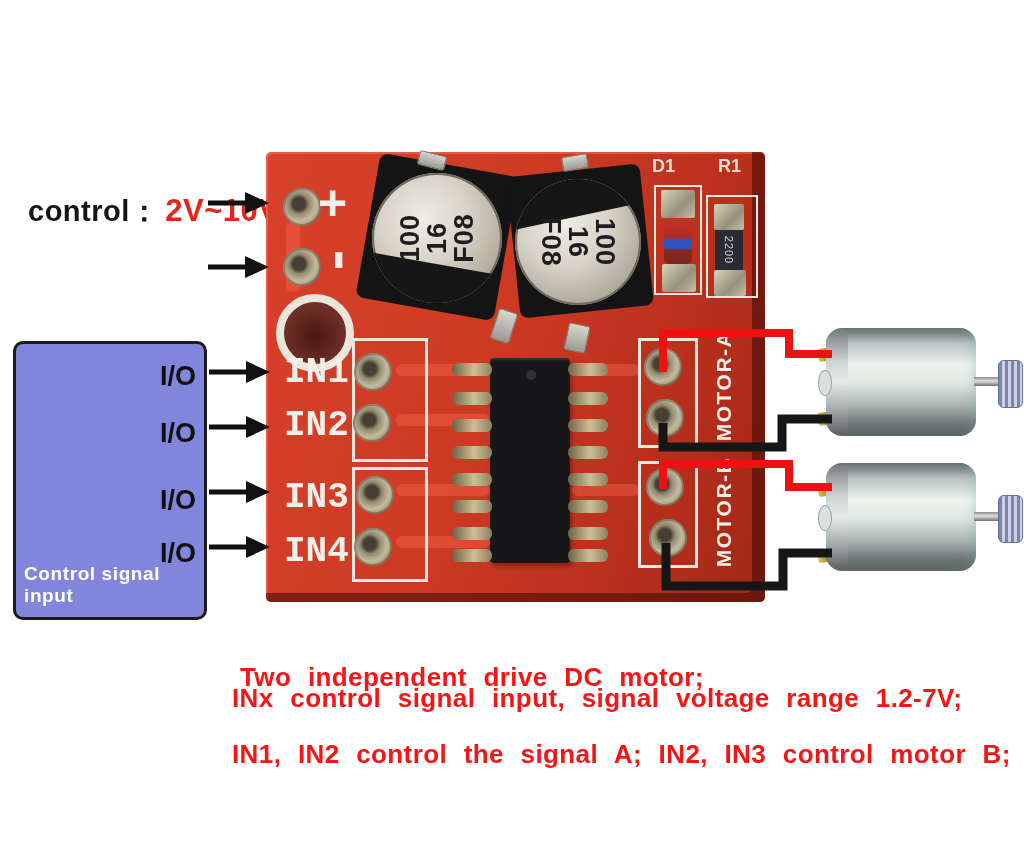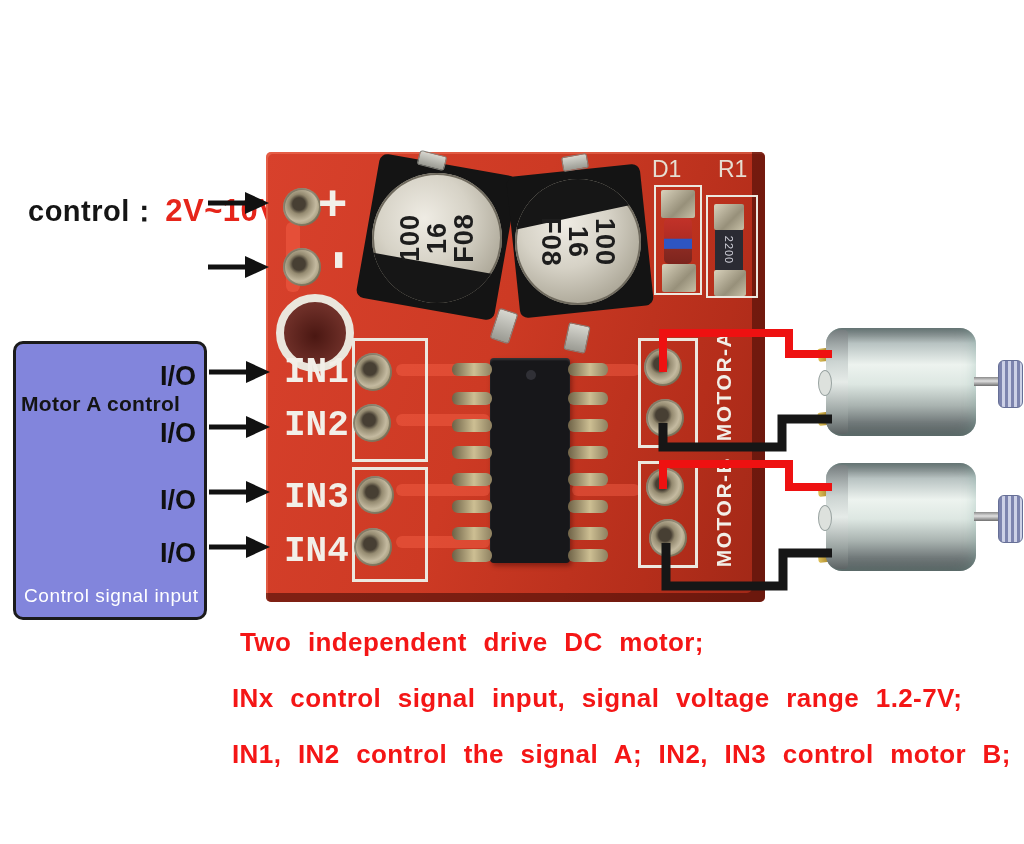--- a/index.html
+++ b/index.html
@@ -8,21 +8,21 @@
   .abs{position:absolute;}
 
   
   .supply{left:28px;top:194px;font-size:29px;font-weight:700;color:#151515;line-height:33px;letter-spacing:0.5px;}
   .supply .range{color:#e6251a;font-size:31px;font-weight:700;margin-left:6px;}
 
   .ctrlbox{left:13px;top:341px;width:194px;height:279px;background:#8285dc;
            border:3px solid #1b1b1b;border-radius:10px;box-sizing:border-box;}
   .ctrlbox .io{position:absolute;right:8px;font-size:27px;font-weight:700;color:#101010;}
   .ctrlbox .mlabel{position:absolute;left:5px;font-size:21px;font-weight:700;color:#141414;letter-spacing:0.3px;}
-  .ctrlbox .caption{position:absolute;left:8px;bottom:10px;font-size:19px;font-weight:400;color:#ffffff;letter-spacing:0.6px;}
+  .ctrlbox .caption{position:absolute;left:8px;bottom:10px;font-size:19px;font-weight:700;color:#ffffff;letter-spacing:0.6px;}
 
   .notes{left:0;top:0;}
   .note{position:absolute;font-size:26px;font-weight:700;color:#f41616;letter-spacing:0.4px;word-spacing:9px;white-space:nowrap;}
 
   .watermark{left:350px;top:418px;font-size:74px;font-weight:700;color:#c41313;opacity:0.75;
              letter-spacing:2px;z-index:40;line-height:1;}
 
   
   .pcb{left:266px;top:152px;width:499px;height:450px;border-radius:5px;z-index:5;
        background:linear-gradient(108deg,#d8412c 0%,#cd3a24 45%,#b52e1b 80%,#a02817 100%);
@@ -42,21 +42,21 @@
 
   .capbase{position:absolute;background:#141414;border-radius:8px;}
   .cap{position:absolute;border-radius:50%;overflow:hidden;
        background:radial-gradient(circle at 40% 35%, #efece4 0%, #d6d2c6 40%, #b3ae9f 70%, #8d887a 100%);
        box-shadow:inset 0 0 0 2px #6f6a5e;}
   .capshadow{position:absolute;left:-12px;bottom:-18px;width:160px;height:56px;background:#161616;transform:rotate(10deg);}
   .captext{position:absolute;left:0;top:0;width:100%;height:100%;display:flex;flex-direction:column;
            align-items:center;justify-content:center;font-size:27px;font-weight:700;color:#1d1d1d;line-height:27px;letter-spacing:1px;}
   .lead{position:absolute;background:linear-gradient(180deg,#d6d6cf,#9a9a92);border:1px solid #83837c;border-radius:3px;}
 
-  .complabel{position:absolute;font-size:23px;font-weight:400;color:#e6ded2;}
+  .complabel{position:absolute;font-size:18px;font-weight:700;color:#e6ded2;}
   .metal{position:absolute;background:linear-gradient(135deg,#d9d2bc,#97907a 60%,#c8c1a8);border-radius:2px;}
   .diodebody{position:absolute;width:28px;height:46px;border-radius:5px;
              background:linear-gradient(180deg,#c23229 0%,#b12c24 44%,#2e55c2 46%,#2e55c2 66%,#8a2a22 68%,#7c241d 100%);}
   .chip{position:absolute;width:28px;height:40px;background:#2b2b33;display:flex;align-items:center;justify-content:center;}
   .chip span{transform:rotate(90deg);font-size:11px;color:#cfcfd8;letter-spacing:1px;}
 
   .ic{position:absolute;left:224px;top:206px;width:80px;height:205px;background:#17171a;border-radius:4px;
       box-shadow:inset 0 2px 2px rgba(255,255,255,0.12), 2px 3px 5px rgba(40,0,0,0.4);}
   .ic .dot{position:absolute;left:36px;top:12px;width:10px;height:10px;border-radius:50%;background:#303036;}
   .pin{position:absolute;width:40px;height:13px;border-radius:6px;
@@ -88,21 +88,20 @@
 <body>
 
 <div class="scene">
 
   <div class="abs supply">
     <div><span>control：</span><span class="range">2V~10V</span></div>
   </div>
 
   <div class="abs ctrlbox">
     <div class="io" style="top:17px">I/O</div>
-    <div class="mlabel" style="top:48px">Motor A control</div>
     <div class="io" style="top:74px">I/O</div>
     <div class="io" style="top:141px">I/O</div>
     <div class="io" style="top:194px">I/O</div>
     <div class="caption">Control signal input</div>
   </div>
 
   <div class="abs pcb">
 
     <div class="trace" style="left:130px;top:212px;width:94px;height:12px"></div>
     <div class="trace" style="left:130px;top:262px;width:94px;height:12px"></div>
@@ -245,18 +244,18 @@
     </g>
 
     <polyline points="663,372 663,333 789,333 789,354 832,354" fill="none" stroke="#ee1111" stroke-width="8"></polyline>
     <polyline points="663,423 663,447 782,447 782,419 832,419" fill="none" stroke="#161616" stroke-width="9"></polyline>
     <polyline points="663,489 663,464 789,464 789,487 832,487" fill="none" stroke="#ee1111" stroke-width="8"></polyline>
     <polyline points="666,543 666,586 783,586 783,553 832,553" fill="none" stroke="#161616" stroke-width="9"></polyline>
   </svg>
 
 
   <div class="notes">
-    <div class="note" style="left:240px;top:627px">Two independent drive DC motor;</div>
+    <div class="note" style="left:240px;top:662px">Two independent drive DC motor;</div>
     <div class="note" style="left:232px;top:683px">INx control signal input, signal voltage range 1.2-7V;</div>
     <div class="note" style="left:232px;top:739px">IN1, IN2 control the signal A; IN2, IN3 control motor B;</div>
   </div>
 
 </div>
 
 </body></html>

